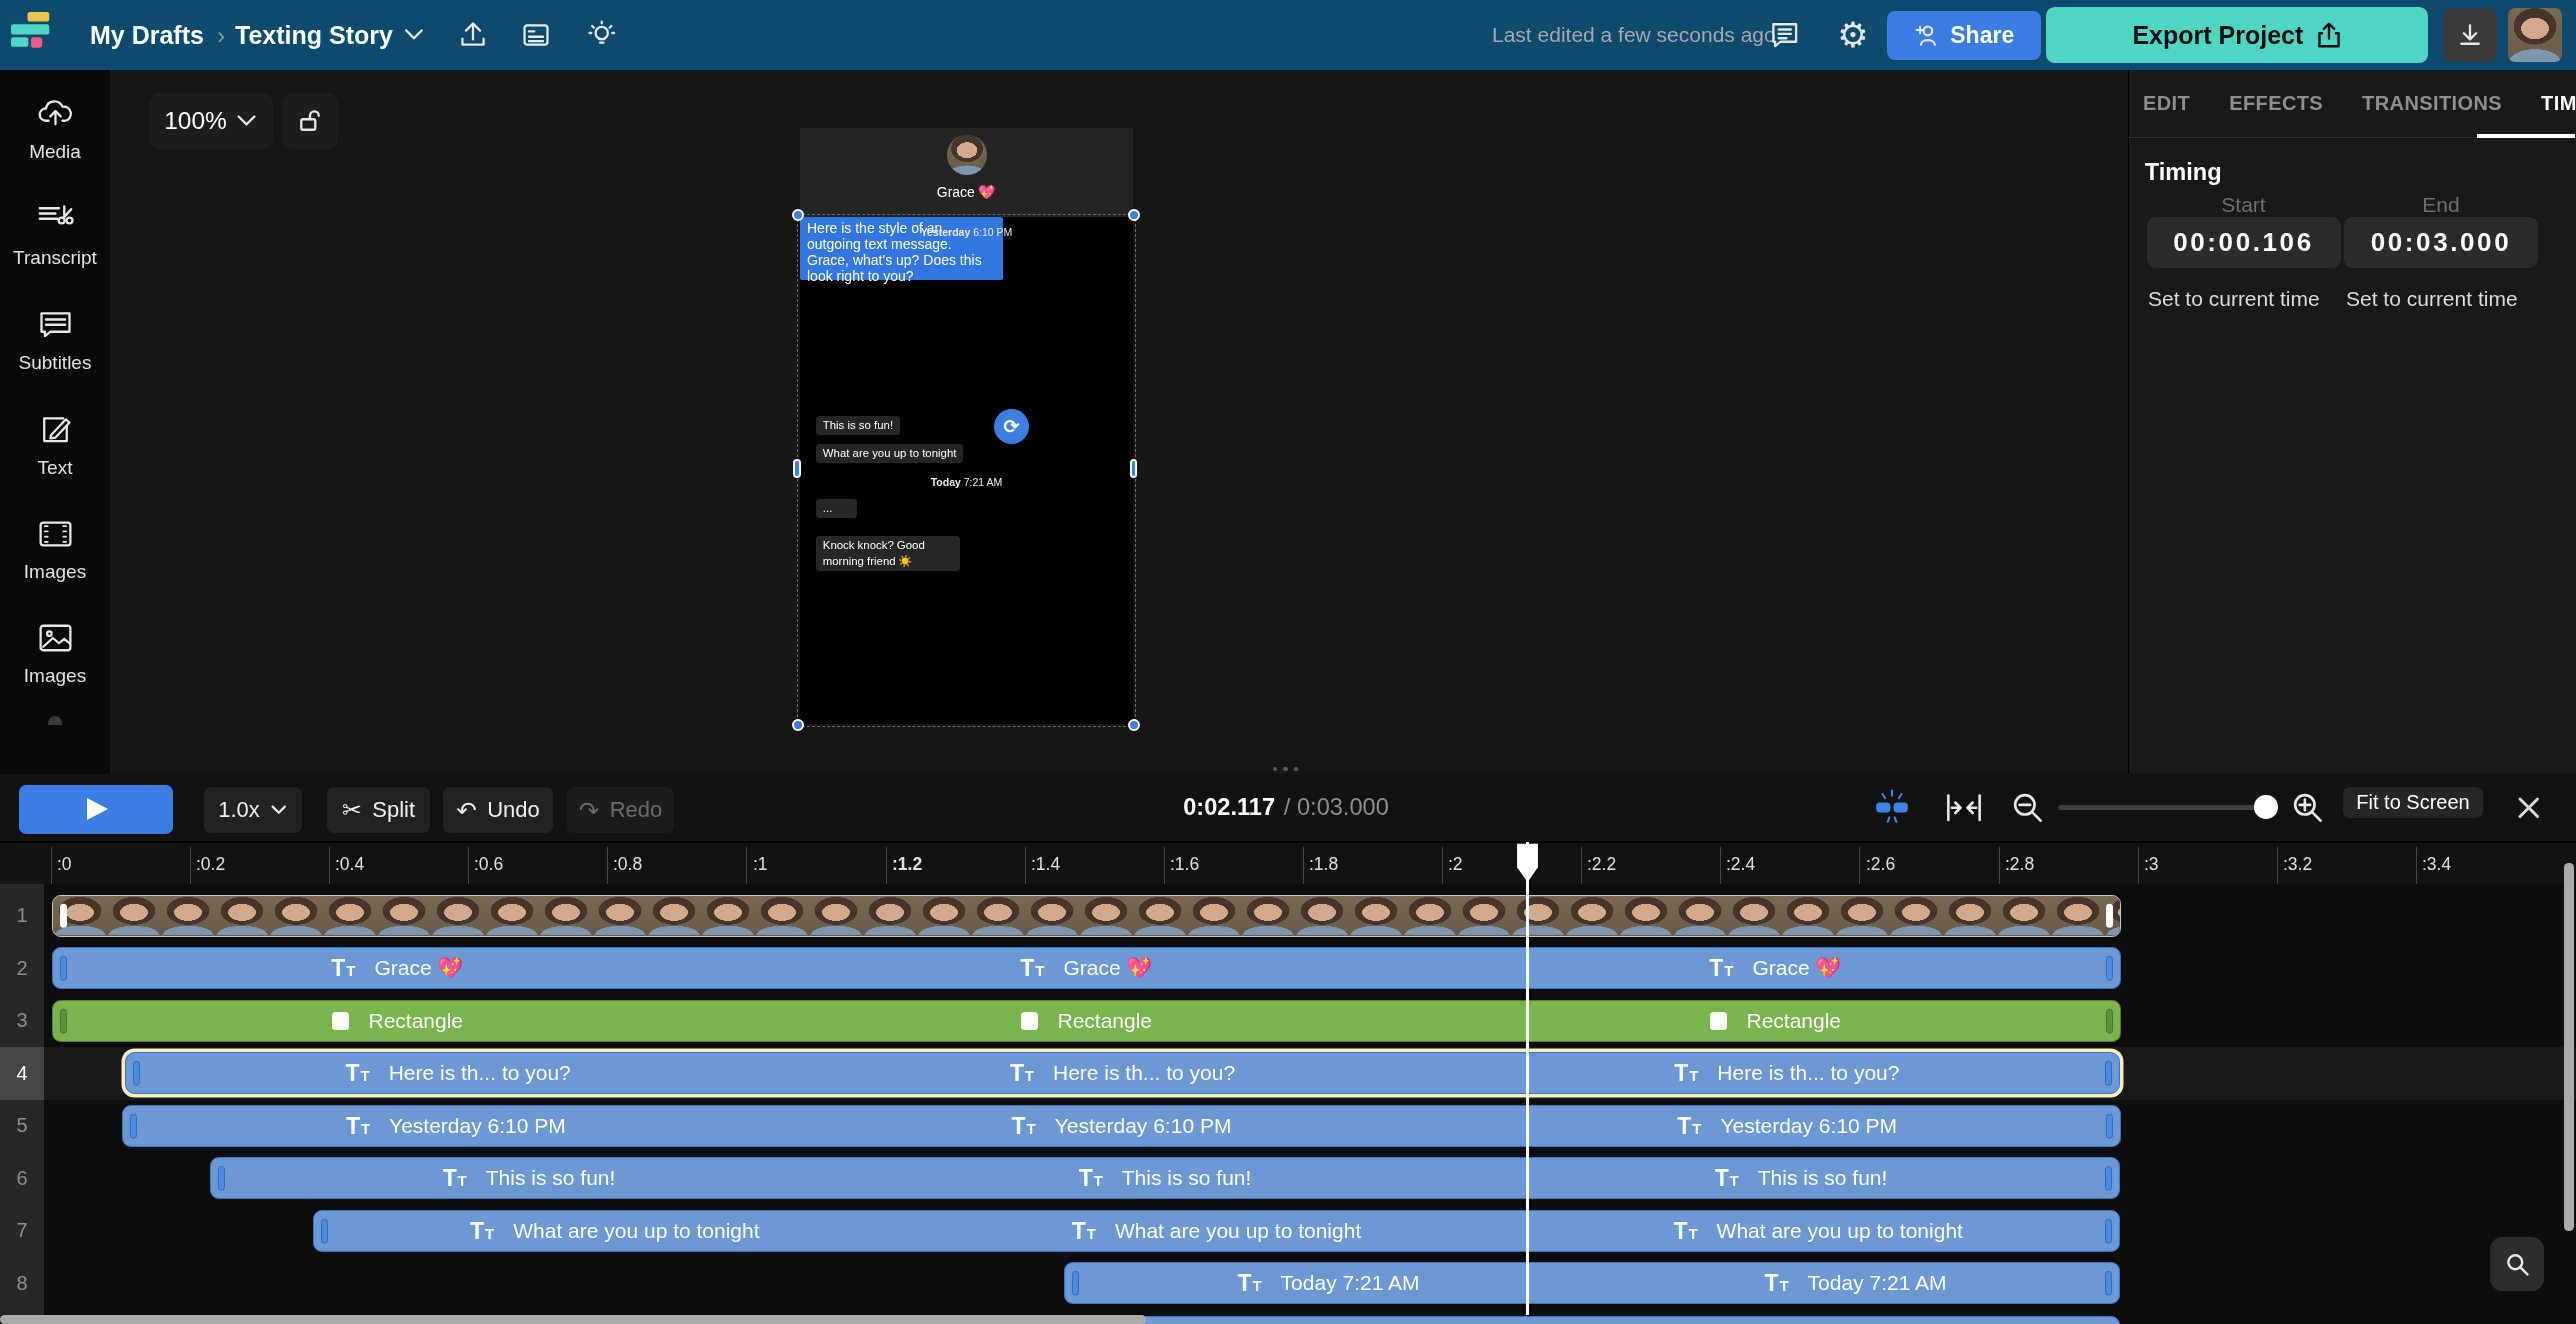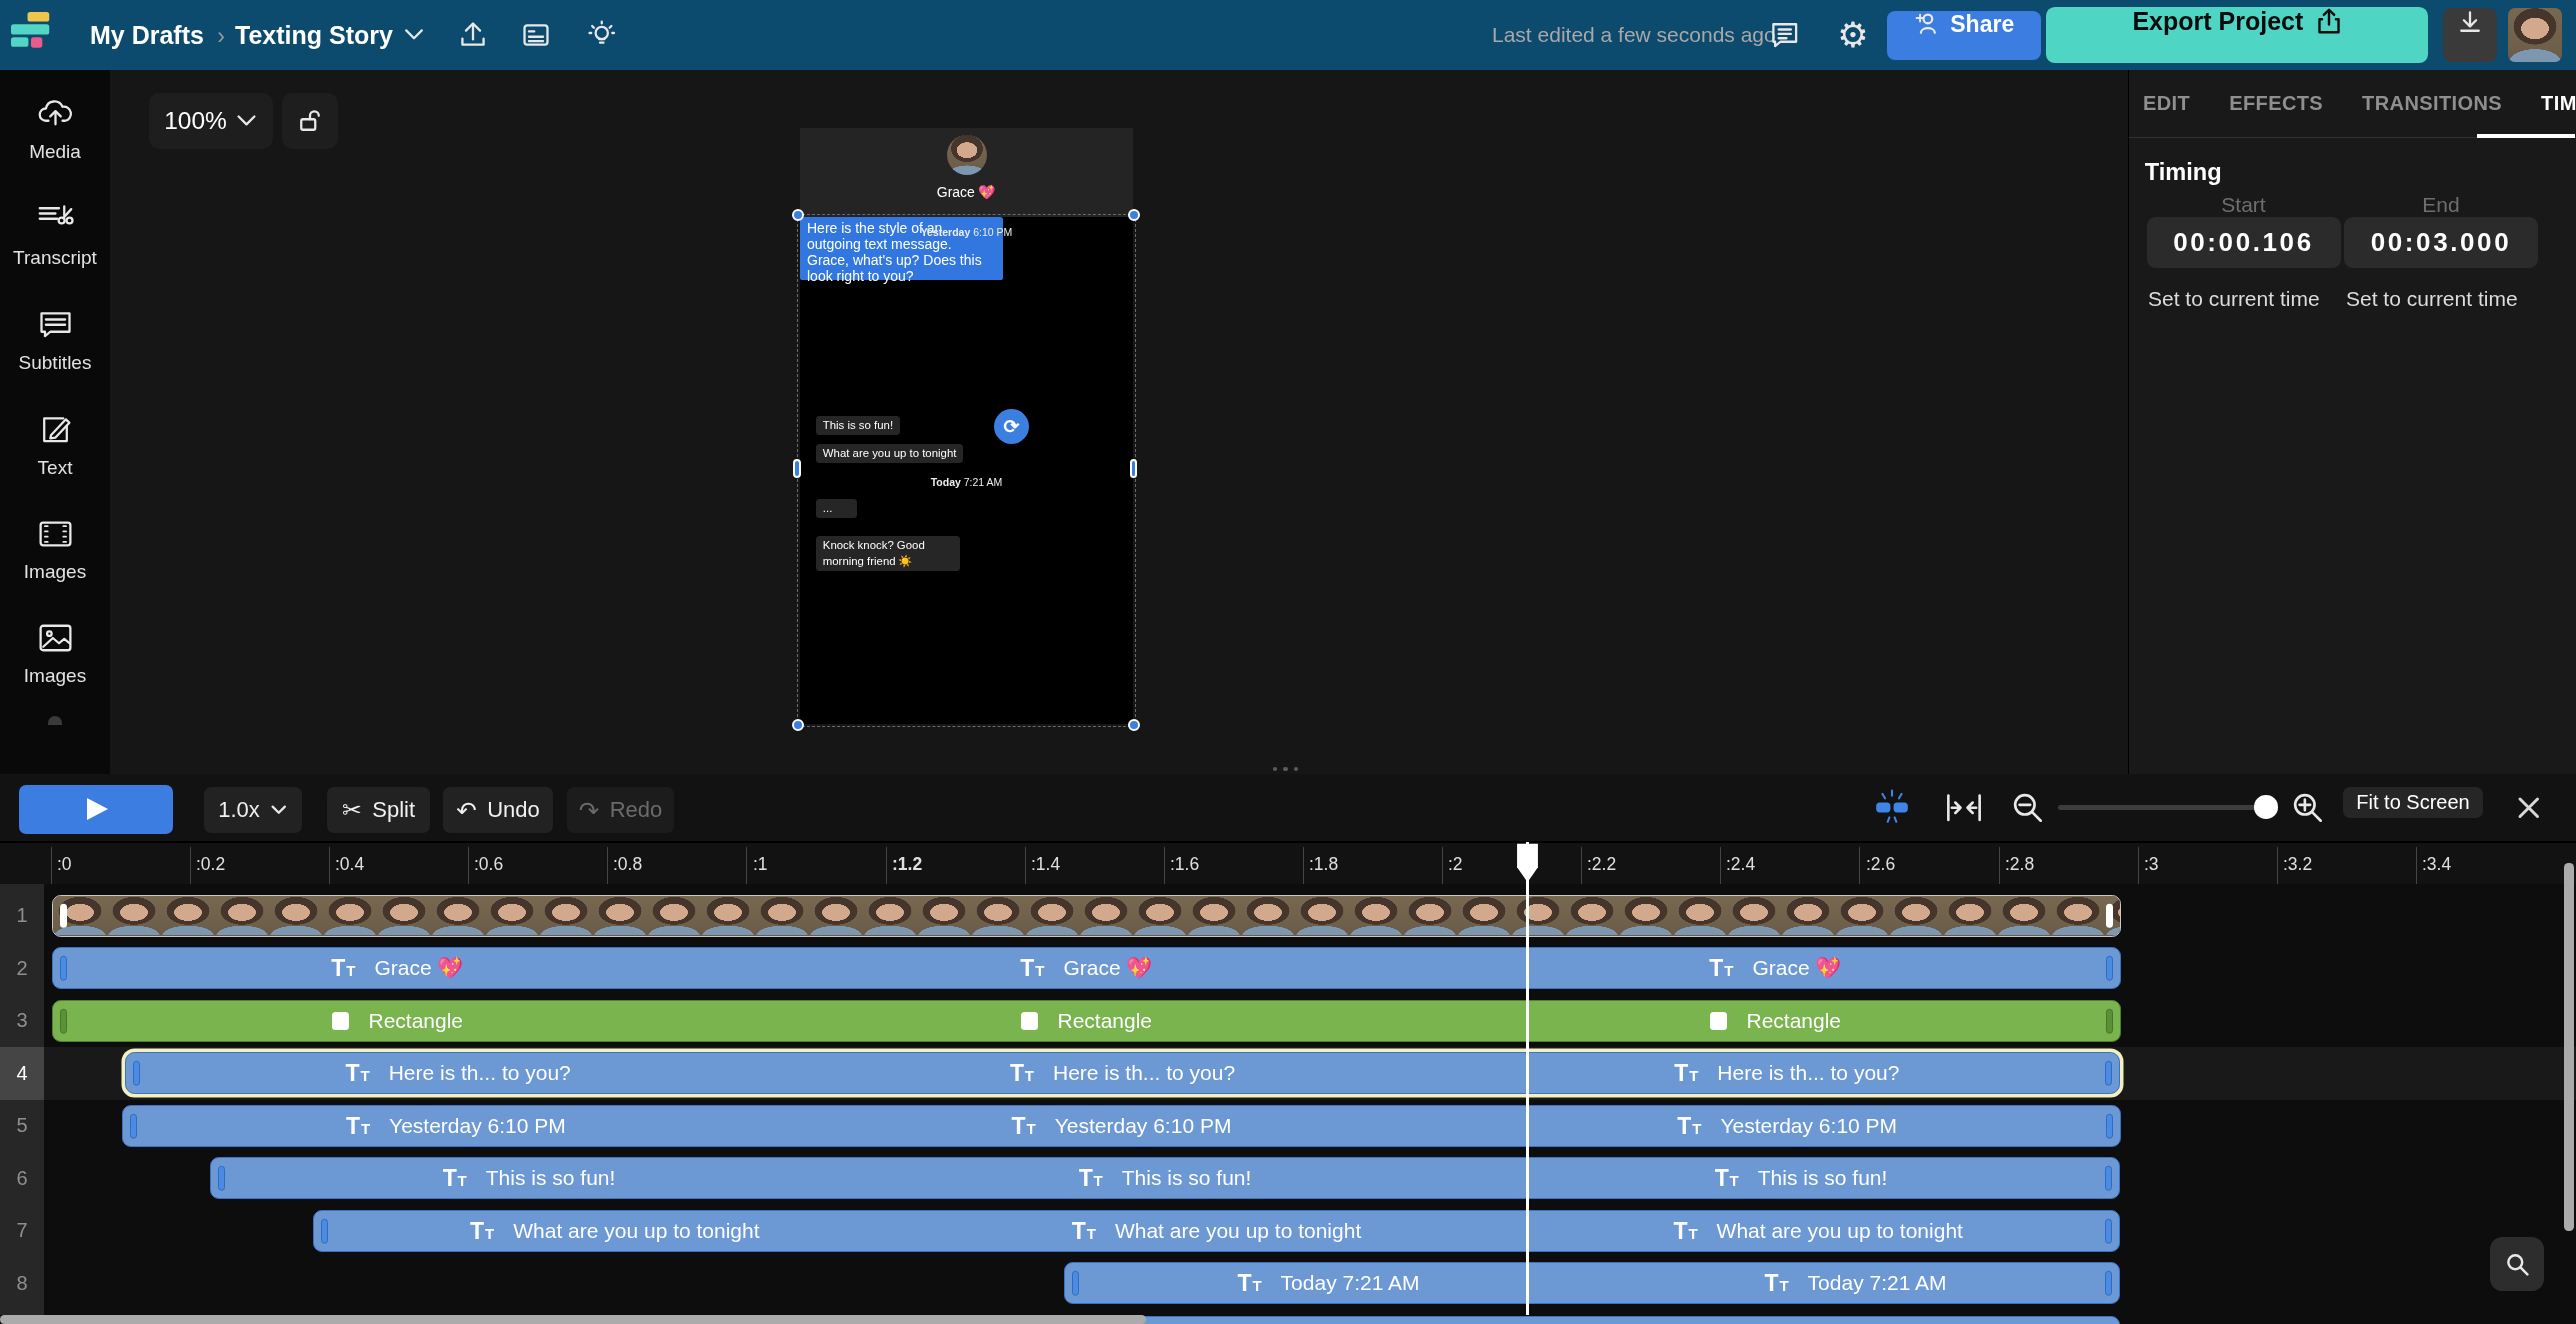--- a/index.html
+++ b/index.html
@@ -6,21 +6,21 @@
   html,body{width:2576px;height:1325px;overflow:hidden}
   body{background:#000;font-family:"Liberation Sans",sans-serif;color:#fff;position:relative}
   .abs{position:absolute}
   
   #topbar{left:0;top:0;width:2576px;height:70px;background:#0c4a6e;display:flex;align-items:center}
   .crumb{font-size:25px;font-weight:600;color:#fff}
   .crumb-sep{color:#9a9a9a;font-size:23px;margin:0 12.3px}
   .tb-icon{width:56px;height:56px;display:flex;align-items:center;justify-content:center;border-radius:8.8px;cursor:pointer}
   .tb-icon svg{stroke:#e8e8e8;fill:none;stroke-width:2.6;stroke-linecap:round;stroke-linejoin:round}
   #last-edited{position:absolute;left:1492px;font-size:21px;color:#a8a8a8}
-  .btn{display:flex;justify-content:center;cursor:pointer;border-radius:7.9px}
+  .btn{display:flex;align-items:center;justify-content:center;cursor:pointer;border-radius:7.9px}
   #share-btn{position:absolute;left:1887px;top:10.5px;width:154px;height:49px;background:#3b7de0;font-size:23px;font-weight:600;gap:10.5px}
   #export-btn{position:absolute;left:2046px;top:7px;width:382px;height:56px;background:#4fd5c4;color:#0c0c0c;font-size:25px;font-weight:700;gap:12.3px;border-radius:8.8px}
   #download-btn{position:absolute;left:2443px;top:7.9px;width:54px;height:54px;background:#3a3a3a;border-radius:8.8px}
   #avatar{position:absolute;left:2508px;top:7.9px;width:54px;height:54px;border-radius:7px;overflow:hidden}
   .face{background:
     radial-gradient(ellipse 26% 20% at 50% 38%, #d2a98c 98%, transparent),
     radial-gradient(ellipse 40% 34% at 50% 34%, #46352a 98%, transparent),
     radial-gradient(ellipse 48% 24% at 50% 100%, #7d97b0 98%, transparent),
     linear-gradient(#77684f,#6a5c49)}
   
@@ -301,20 +301,24 @@
     <span>Split</span>
   </div>
   <div class="tl-btn" style="left:443px;width:110px">
     <span style="font-size:24.5px">↶</span>
     <span>Undo</span>
   </div>
   <div class="tl-btn" id="redo-btn" style="left:567px;width:107px">
     <span style="font-size:24.5px">↷</span>
     <span>Redo</span>
   </div>
+  <div id="time-display">
+    <span id="cur-time">0:02.117</span>
+    <span id="tot-time">/ 0:03.000</span>
+  </div>
   <div class="ticon" style="left:1871px">
     <svg width="40" height="40" style="stroke:#3f85e8;fill:#3f85e8;stroke-width:2.4;stroke-linecap:round" viewBox="0 0 46 46">
       <rect x="6" y="19" width="14" height="9" rx="3"></rect>
         <rect x="26" y="19" width="14" height="9" rx="3"></rect>
       <path d="M12 8 L15 13 M23 4 V10 M34 8 L31 13 M20 35 L18 40 M26 35 L28 40" fill="none"></path>
     </svg>
   </div>
   <div class="ticon" style="left:1943px">
     <svg width="40" height="31.5" class="ico" style="stroke-width:3" viewBox="0 0 46 36">
       <path d="M5 4 V32"></path>

